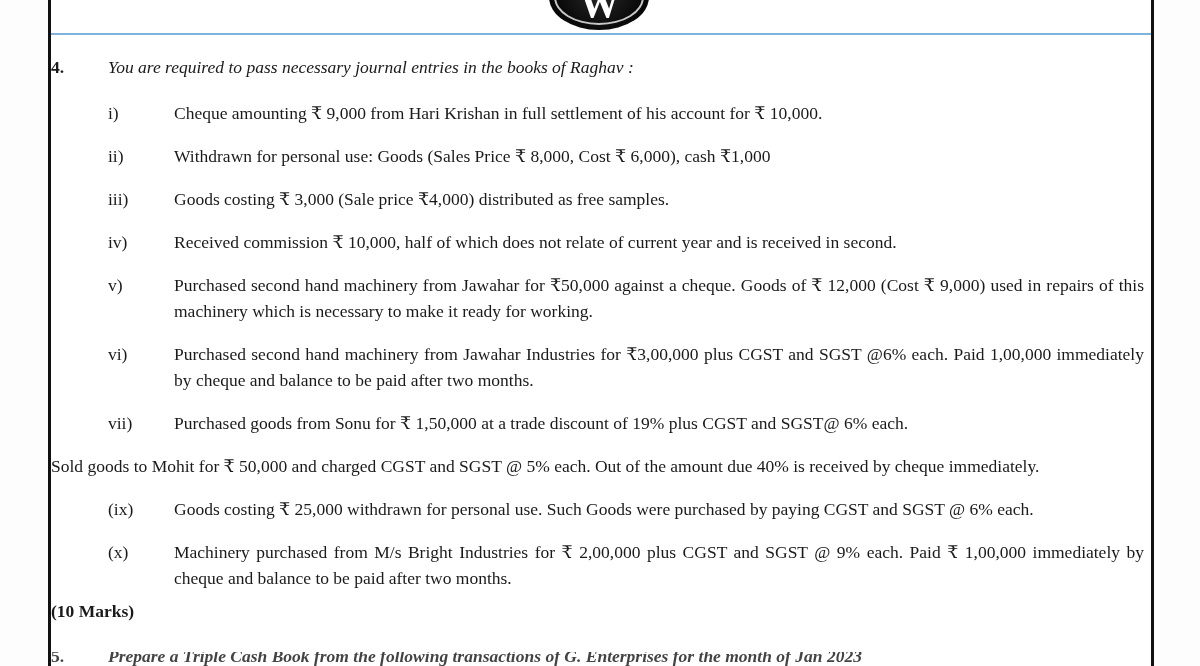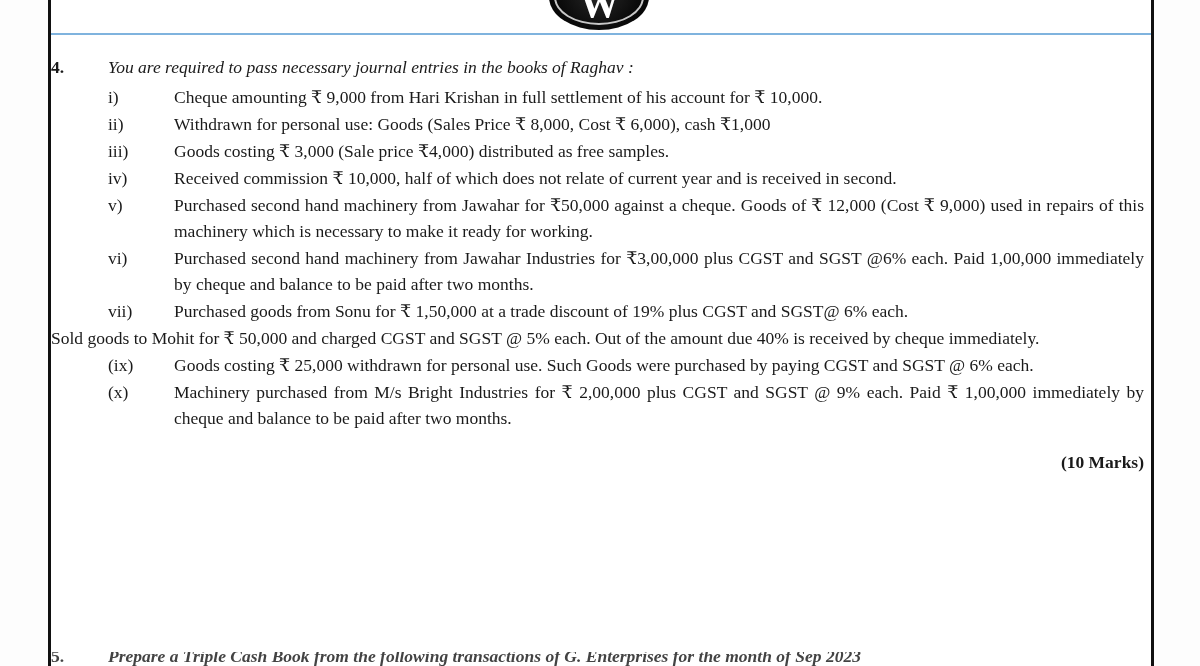--- a/index.html
+++ b/index.html
@@ -134,29 +134,30 @@
     width: 66px;
     padding-left: 57px;
     box-sizing: content-box;
   }
   .marker-inner {
     display: inline-block;
   }
   .itext {
     flex: 1;
     padding-right: 7px;
+    margin-top: 16px;
   }
   .itext.justify {
     text-align: justify;
     text-align-last: left;
   }
 
   .marks {
-    margin-top: 20px;
-    text-align: right;
+    margin-top: 9px;
+    text-align: left;
     padding-right: 7px;
     font-weight: 700;
     font-size: 17.5px;
     line-height: 22px;
   }
 
   
   .next-q-clip {
     position: absolute;
     left: 51px;
@@ -254,17 +255,17 @@
 
     </div>
 
     <div class="marks">(10 Marks)</div>
 
   </div>
 
   <div class="next-q-clip">
     <div class="next-q">
       <div class="qnum">5.</div>
-      <div class="qtitle">Prepare a Triple Cash Book from the following transactions of G. Enterprises for the month of Sep 2023</div>
+      <div class="qtitle">Prepare a Triple Cash Book from the following transactions of G. Enterprises for the month of Jan 2023</div>
     </div>
   </div>
 
 </div>
 
 </body></html>

